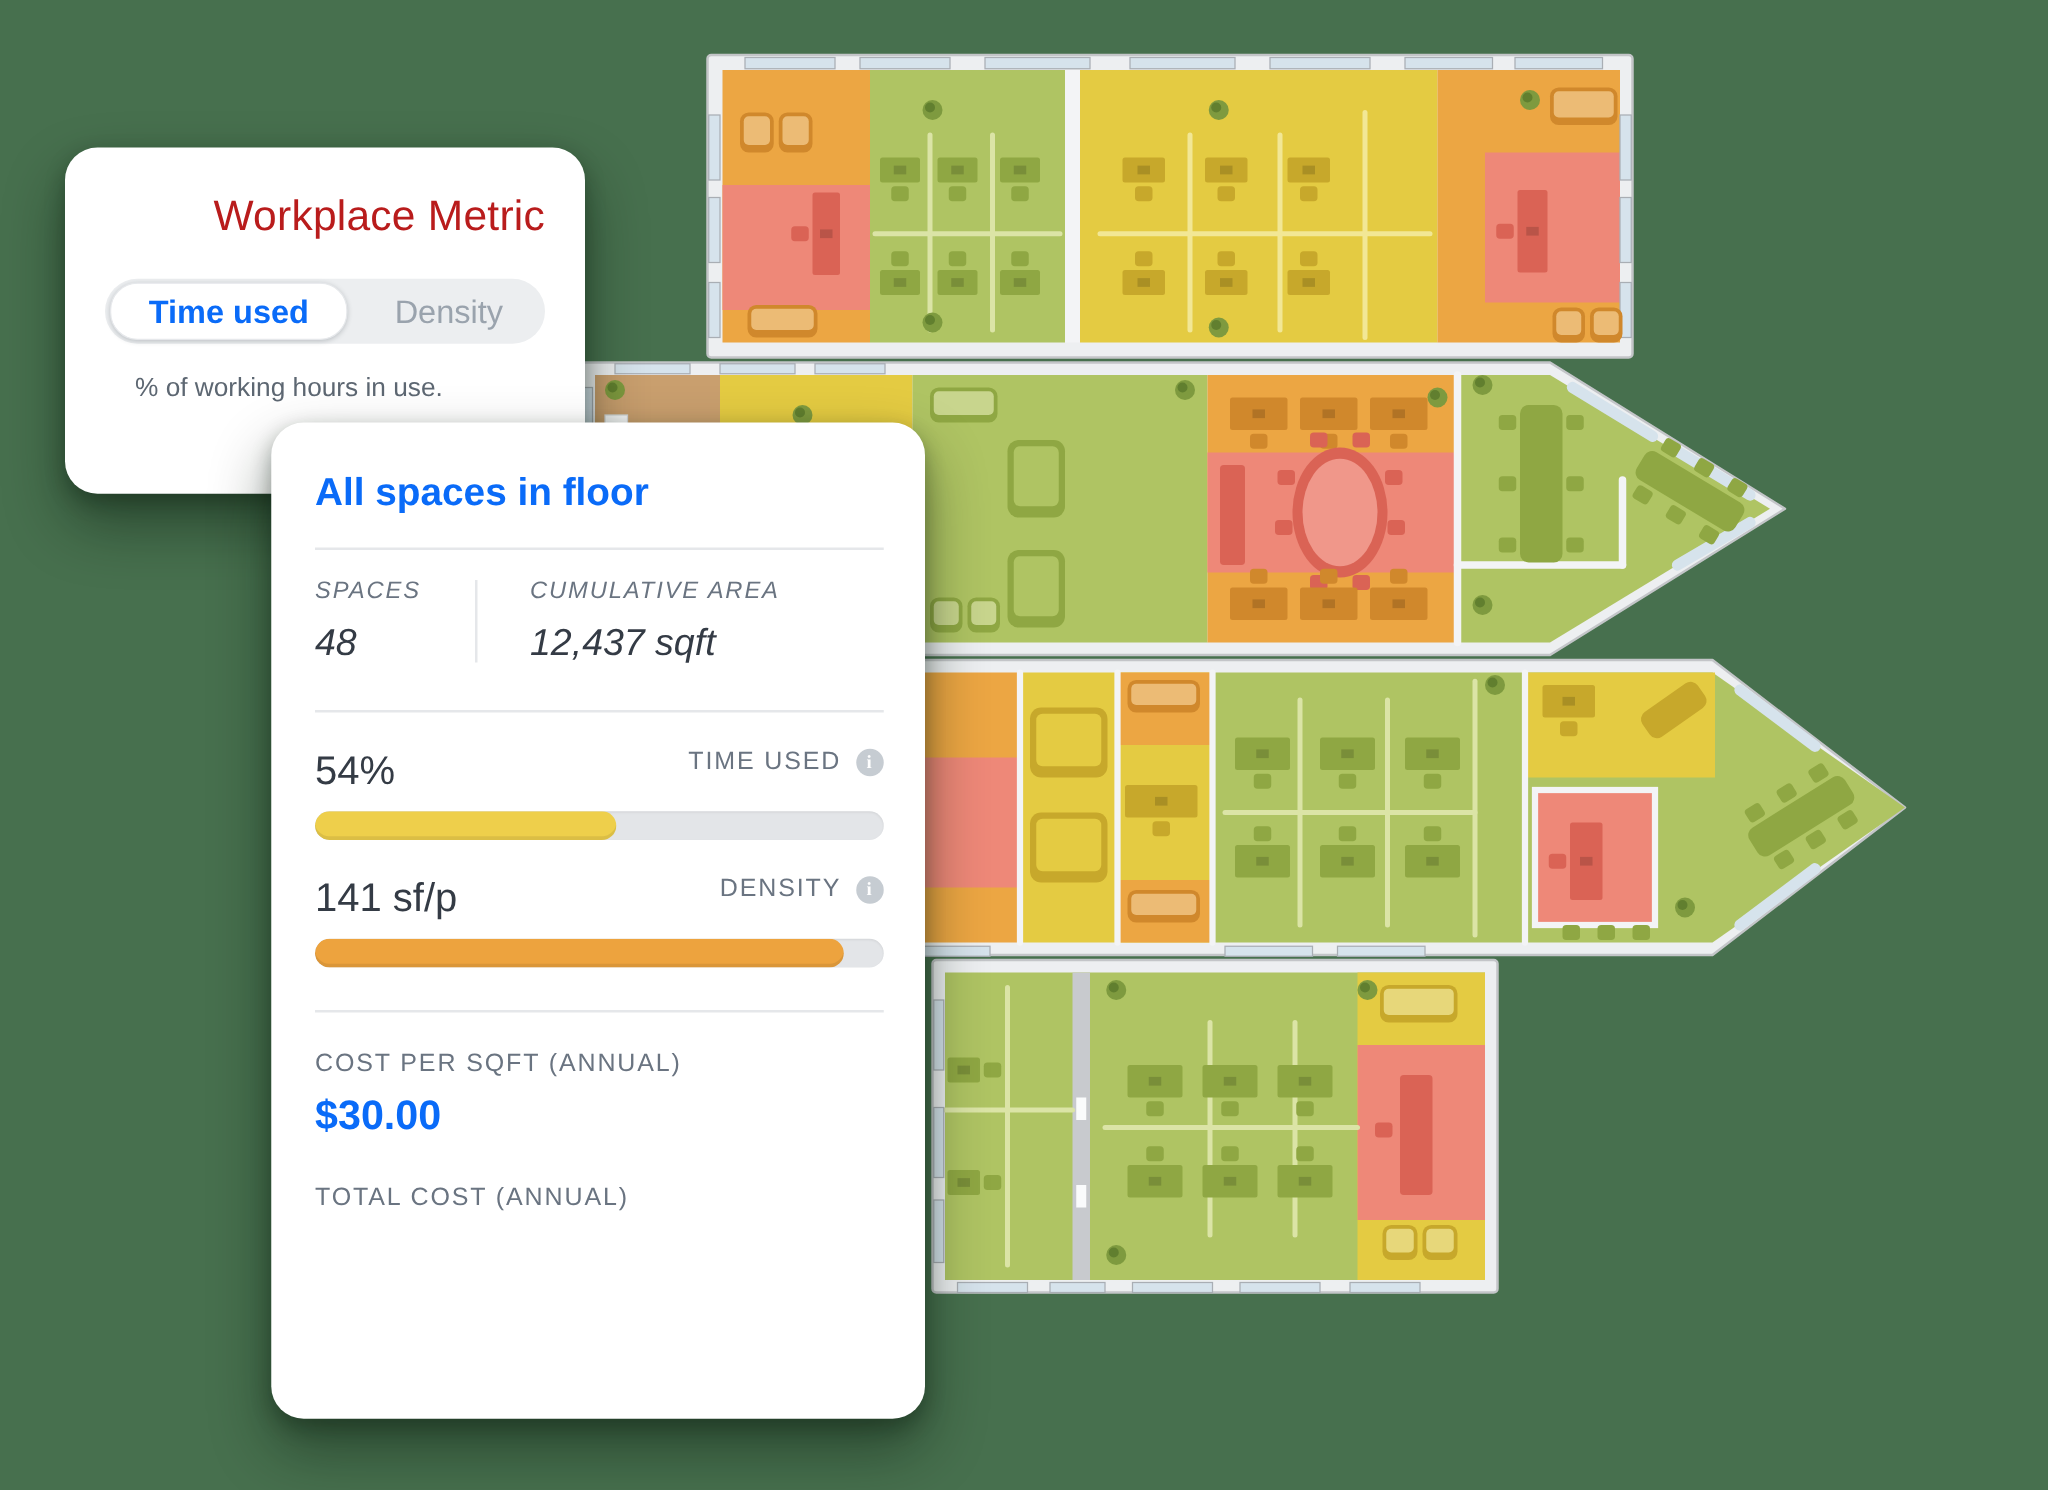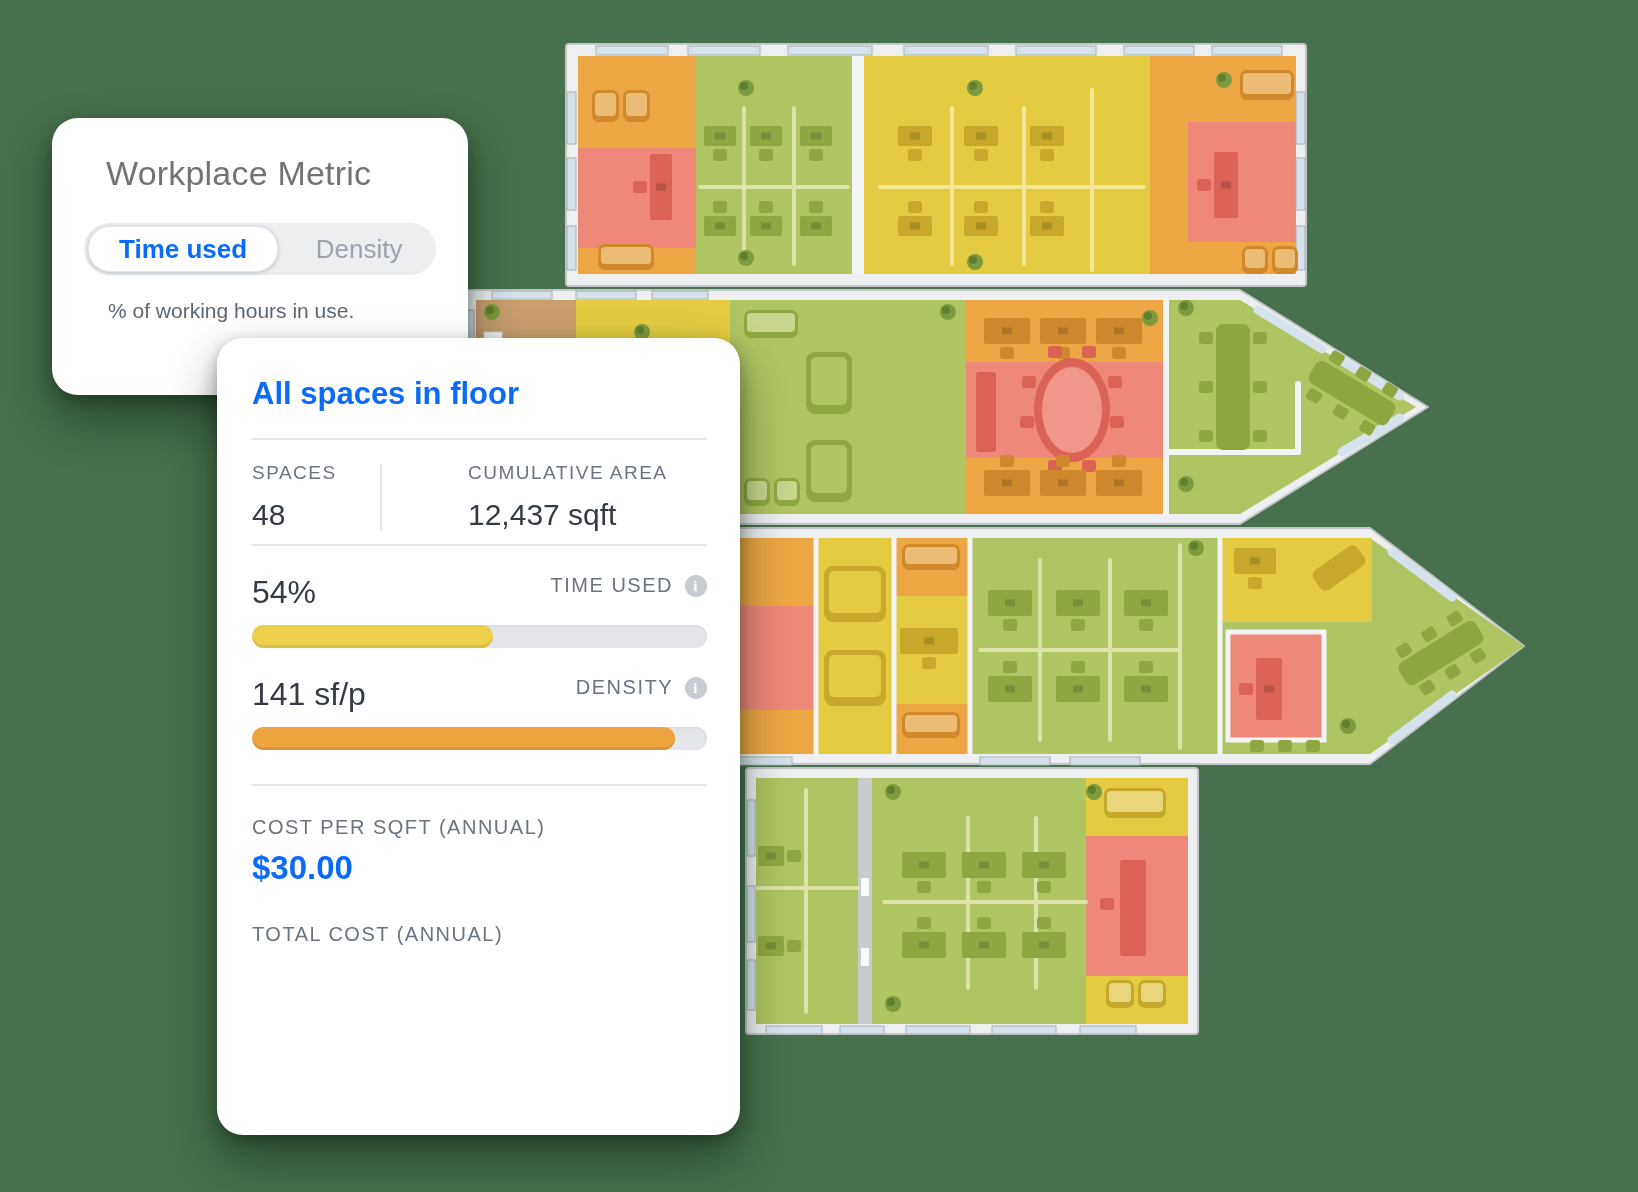--- a/index.html
+++ b/index.html
@@ -9,43 +9,43 @@
     font-family:"Liberation Sans", sans-serif;
   }
   #stage{position:absolute;inset:0;}
   #floorplan-wrap{position:absolute;left:0;top:0;width:1638px;height:1192px;z-index:1;}
   .card{
     position:absolute;background:#FFFFFF;border-radius:26px;box-sizing:border-box;
     box-shadow:0 24px 48px rgba(7,22,11,.45), 0 6px 16px rgba(7,22,11,.3);
   }
   
   #metric-card{left:52px;top:118px;width:416px;height:277px;z-index:2;padding:36px 32px 0 32px;}
-  .wm-title{font-size:34px;color:#737373;margin-left:22px;letter-spacing:.2px;}
+  .wm-title{font-size:34px;color:#b91c1c;margin-left:22px;letter-spacing:.2px;text-align:right;}
   .toggle{
     margin-top:30px;width:352px;height:52px;border-radius:26px;background:#ECEEF0;
     display:flex;align-items:center;box-sizing:border-box;
   }
   .toggle-active{
     margin:4px;height:44px;line-height:44px;padding:0 30px;background:#FFFFFF;border-radius:22px;
     color:#0A6BF8;font-weight:700;font-size:26px;box-shadow:0 1px 4px rgba(40,50,60,.25);
     border:1px solid #E6E8EB;cursor:pointer;
   }
   .toggle-inactive{flex:1;text-align:center;color:#9AA3AD;font-size:26px;cursor:pointer;}
   .wm-desc{margin-top:24px;margin-left:24px;font-size:21px;color:#5D6772;}
   
   #floor-card{left:217px;top:338px;width:523px;height:797px;z-index:3;padding:28px 33px 0 35px;}
   .floor-label{font-size:20px;color:#6A7481;letter-spacing:2px;}
   .floor-title{font-size:31px;font-weight:700;color:#0A6BF8;margin-top:10px;}
   .divider{height:2px;background:#E5E7EA;border:none;margin:26px 0 0 0;}
-  .stats-row{display:flex;padding:22px 0 12px 0;}
+  .stats-row{display:flex;padding:22px 0 36px 0;font-style:italic;}
   .stat-label{font-size:19px;color:#6A7481;letter-spacing:1.5px;}
   .stat-value{font-size:30px;color:#343B45;margin-top:14px;}
   .stat-left{width:128px;}
   .stat-vdiv{width:2px;background:#E5E7EA;margin:2px 0;}
-  .stat-right{padding-left:42px;margin-left:44px;}
+  .stat-right{padding-left:42px;}
   .metric-head{display:flex;justify-content:space-between;align-items:flex-start;margin-top:28px;}
   .metric-value{font-size:32px;color:#343B45;}
   .metric-label{font-size:20px;color:#6A7481;letter-spacing:1.5px;display:flex;align-items:center;}
   .info-icon{
     display:inline-block;width:22px;height:22px;border-radius:50%;background:#C6CCD2;color:#FFFFFF;
     font-size:15px;font-weight:700;text-align:center;line-height:22px;margin-left:12px;
     font-family:"Liberation Serif", serif;cursor:pointer;
   }
   .bar{height:23px;border-radius:12px;background:#E3E5E8;margin-top:14px;overflow:hidden;
        box-shadow:inset 0 1px 2px rgba(0,0,0,.07);}

